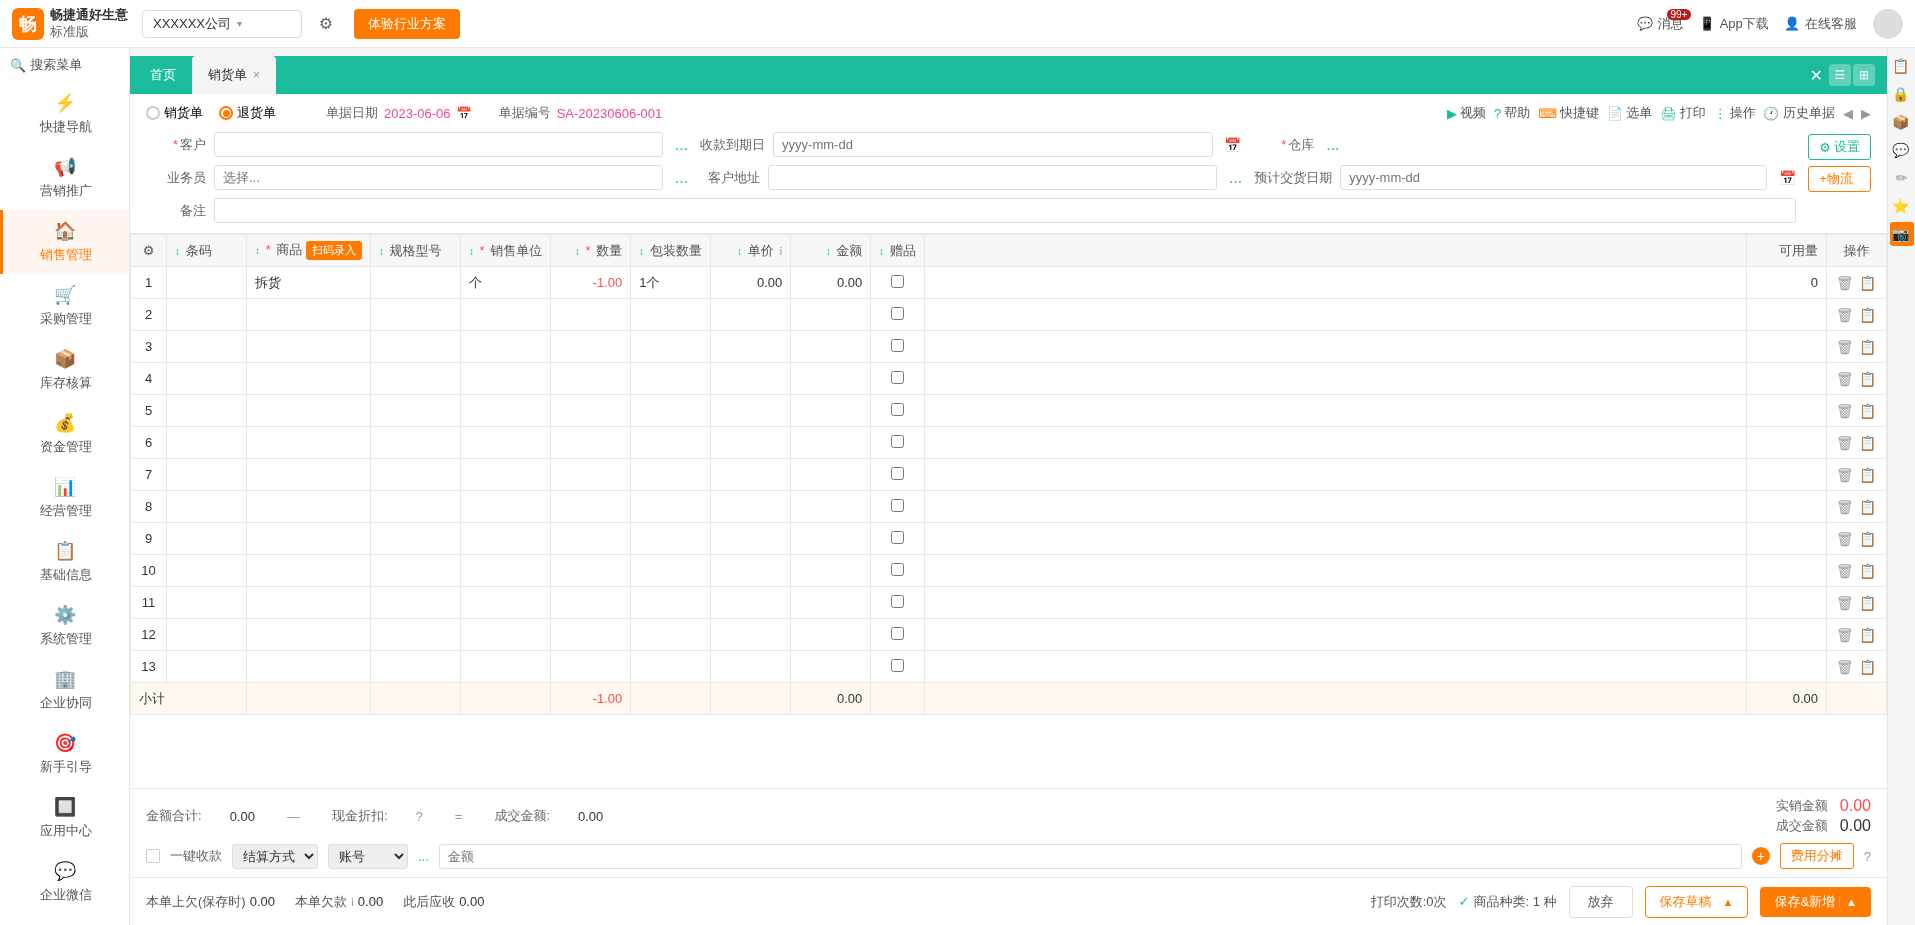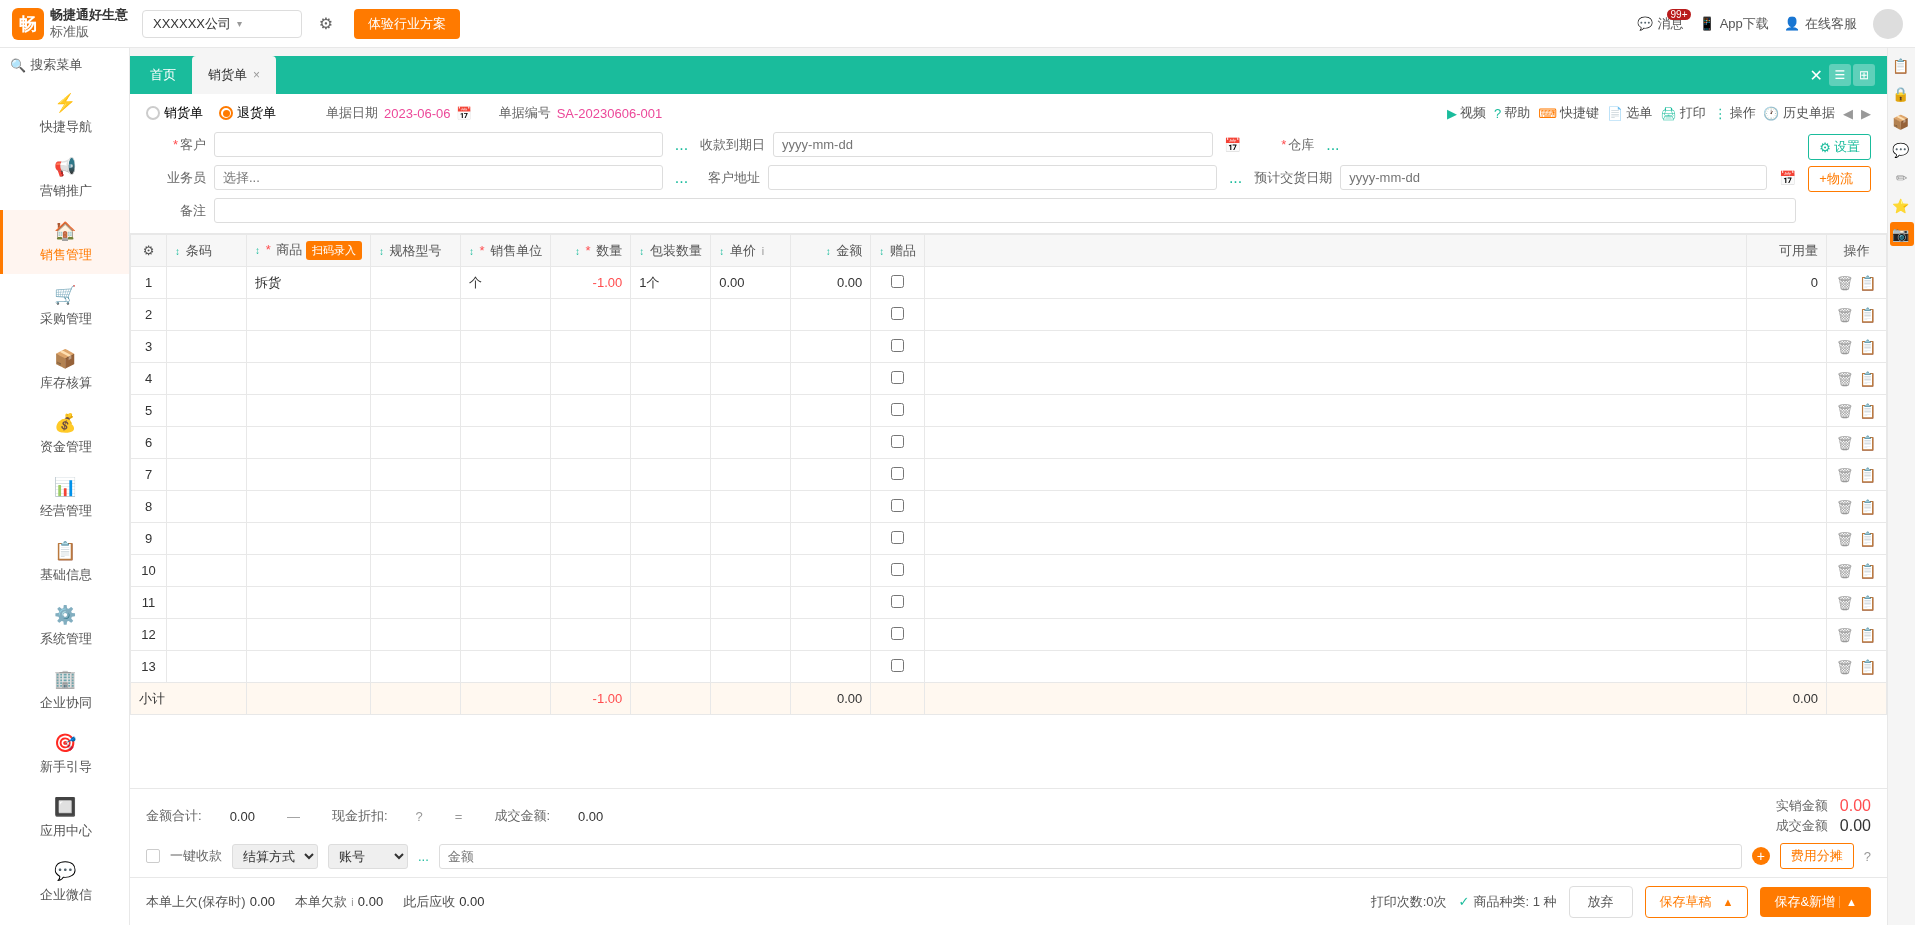--- a/index.html
+++ b/index.html
@@ -332,21 +332,21 @@
       color: #333;
       height: 32px;
     }
     .col-num { width: 36px; text-align: center; }
     .col-barcode { width: 80px; }
     .col-product { width: 120px; }
     .col-spec { width: 90px; }
     .col-unit { width: 80px; }
     .col-qty { width: 80px; text-align: right; }
     .col-pkg { width: 80px; }
-    .col-price { width: 80px; text-align: left; }
+    .col-price { width: 80px; text-align: right; }
     .col-amount { width: 80px; text-align: right; }
     .col-gift { width: 50px; text-align: center; }
     .col-available { width: 80px; text-align: right; }
     .col-action { width: 60px; text-align: center; }
 
     .scan-btn {
       background: #ff7a00;
       color: #fff;
       border: none;
       border-radius: 3px;

